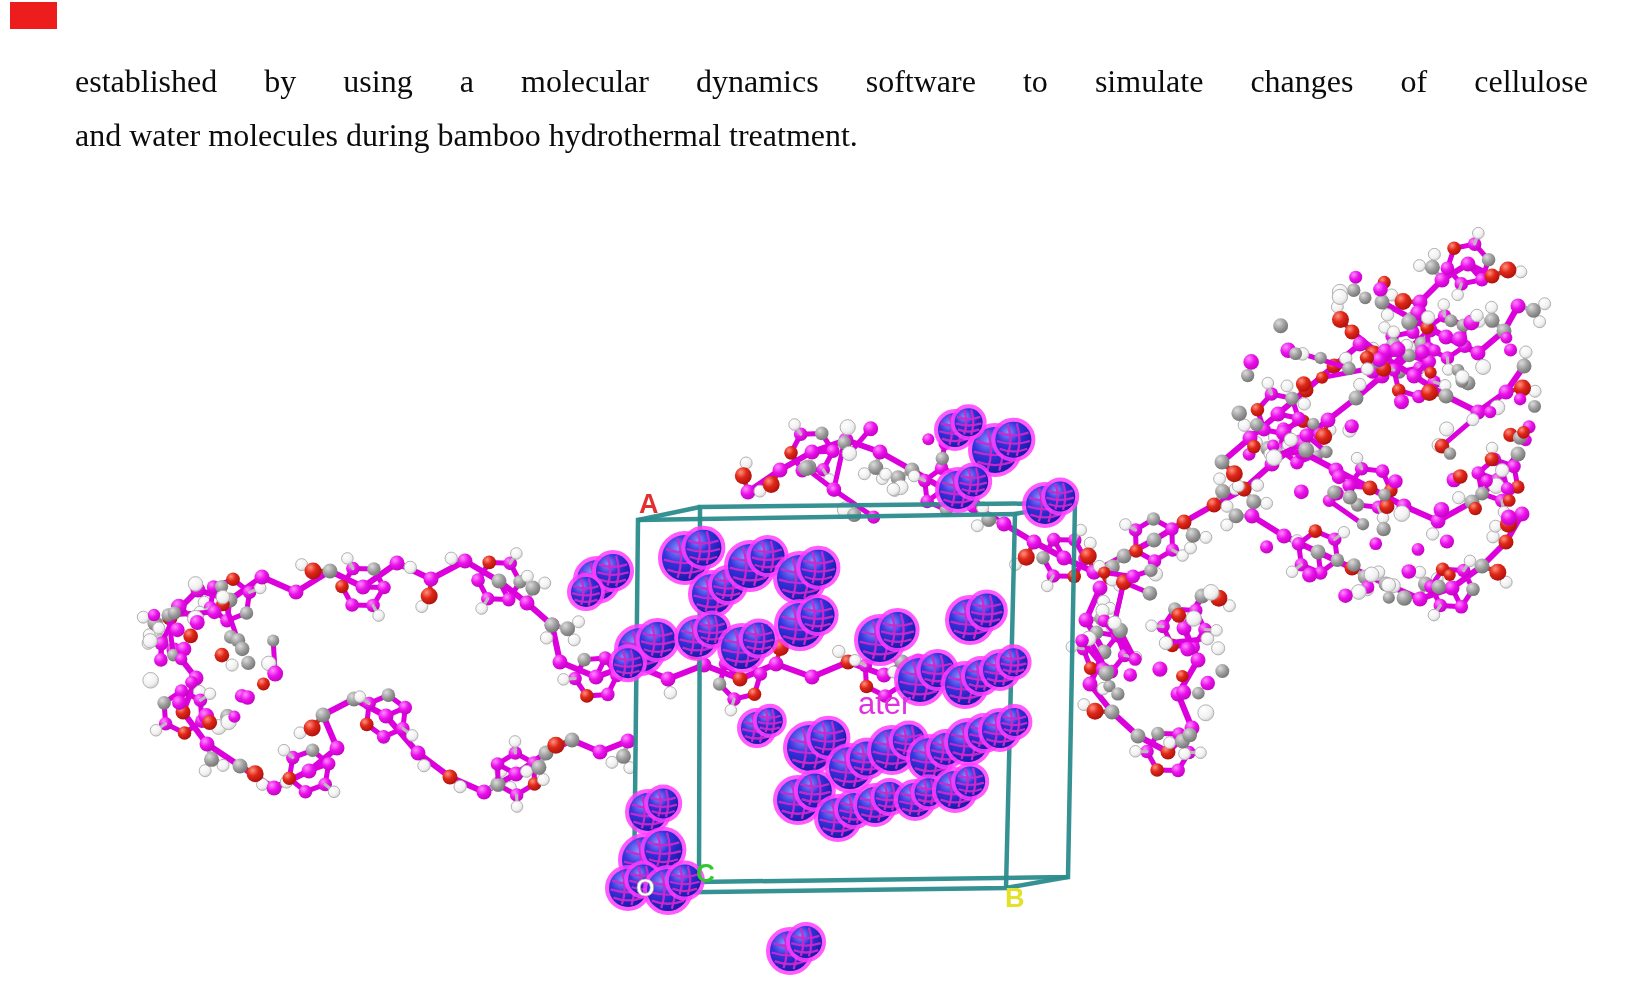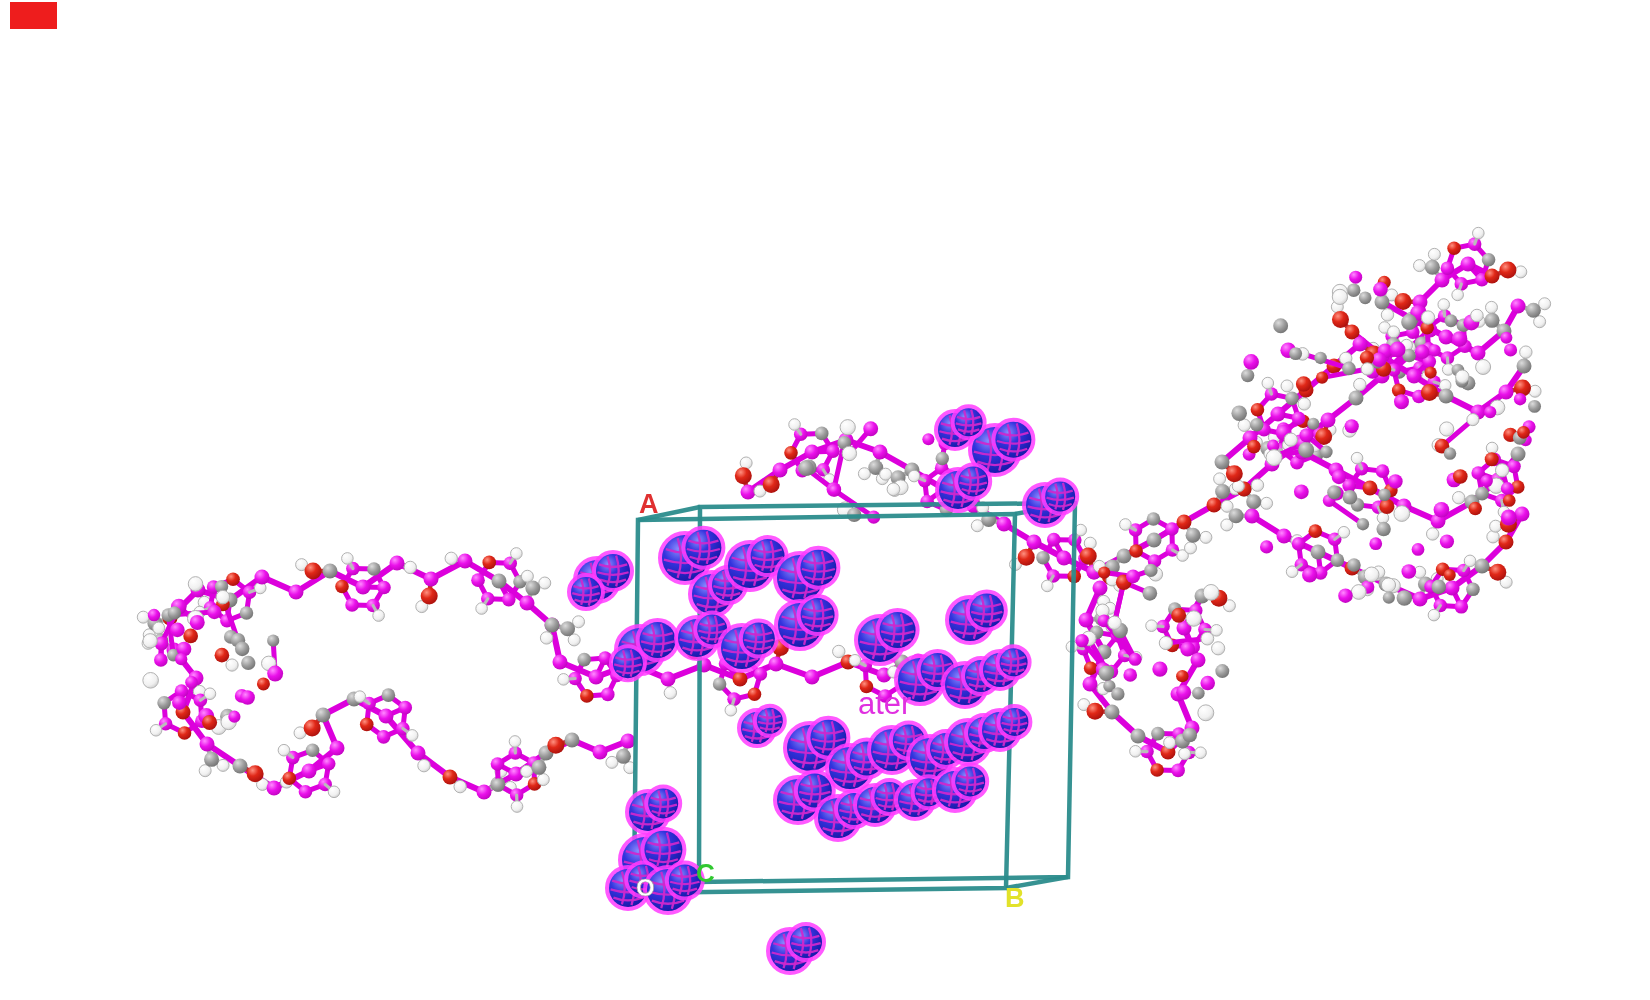--- a/index.html
+++ b/index.html
@@ -12,20 +12,22 @@
   .para .lline{text-align:left;}
   #mol-svg{position:absolute;left:0;top:0;}
   .axlbl{font-family:"Liberation Sans", sans-serif;font-weight:bold;}
 </style>
 </head>
 <body>
 
 <div class="marker" style="background: rgb(238, 29, 29);"></div>
 
 <div class="para">
+  <div class="jline">established by using a molecular dynamics software to simulate changes of cellulose</div>
+  <div class="lline">and water molecules during bamboo hydrothermal treatment.</div>
 </div>
 
 <svg id="mol-svg" width="1650" height="1000" viewBox="0 0 1650 1000">
   <defs>
     <radialGradient id="gm" cx="0.35" cy="0.3" r="0.85">
       <stop offset="0%" stop-color="#ff8aff"></stop>
         <stop offset="45%" stop-color="#ea10ea"></stop>
         <stop offset="100%" stop-color="#b400b4"></stop>
     </radialGradient>
     <radialGradient id="gc" cx="0.35" cy="0.3" r="0.85">

